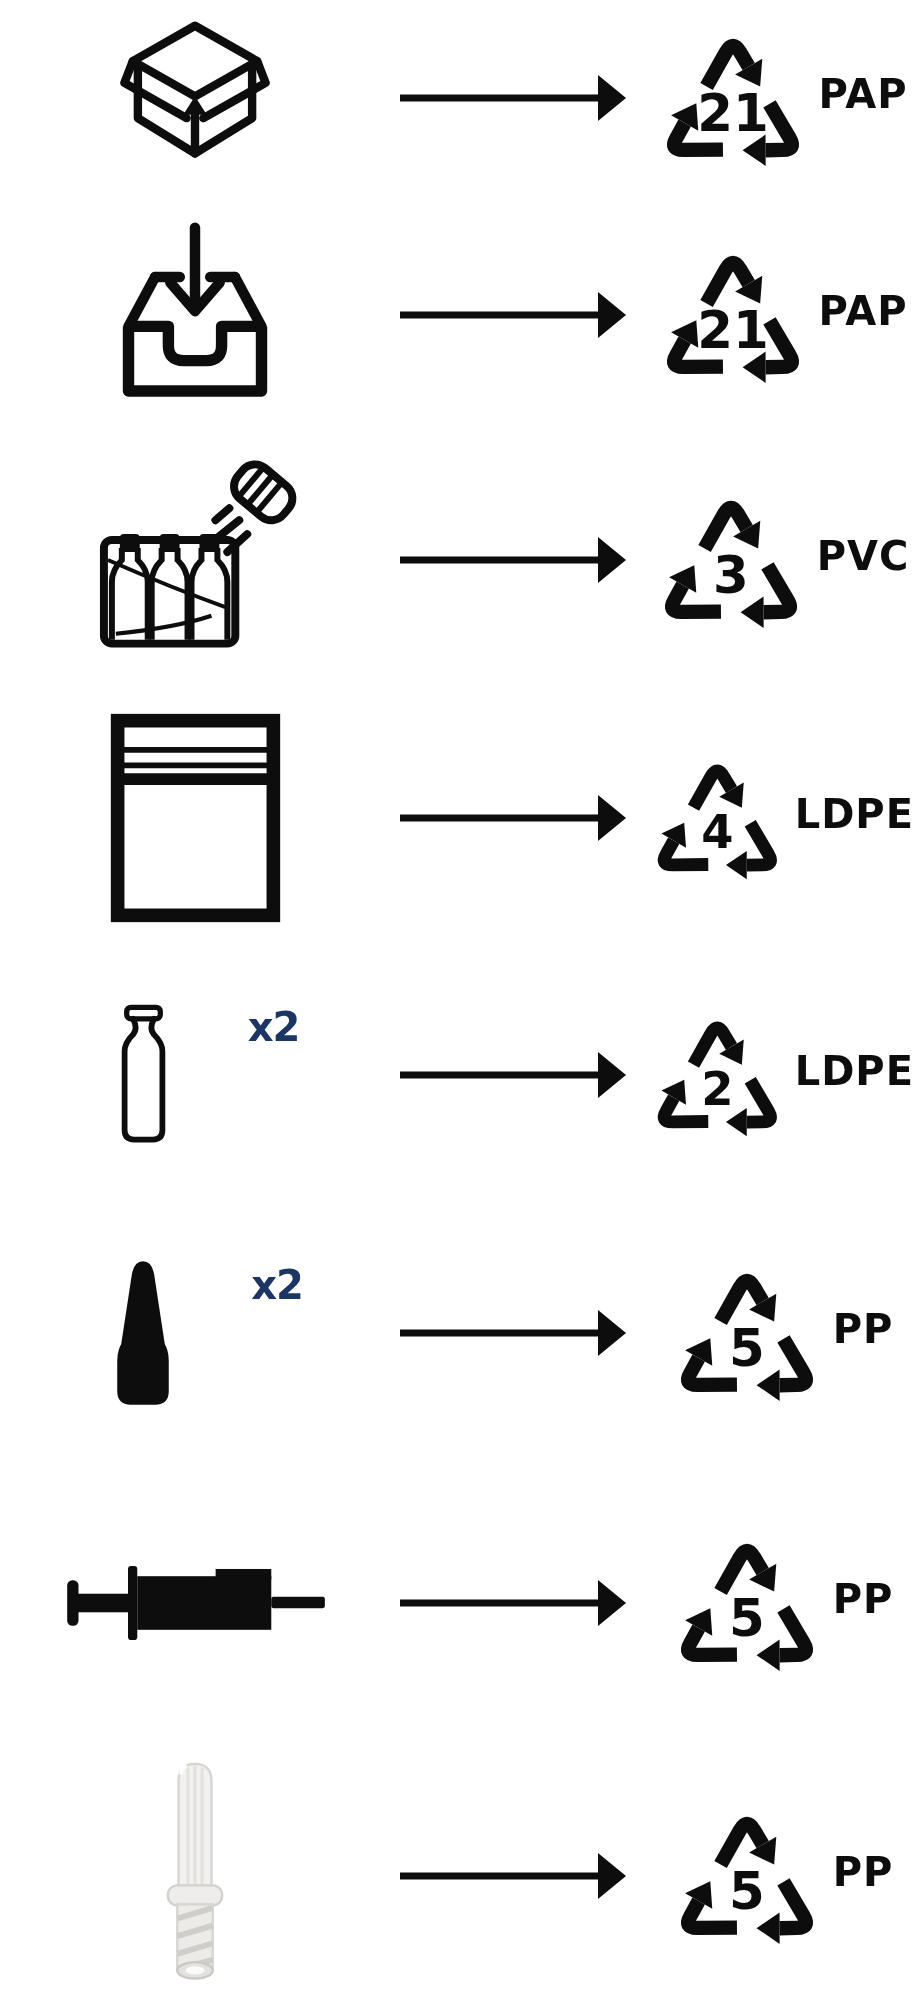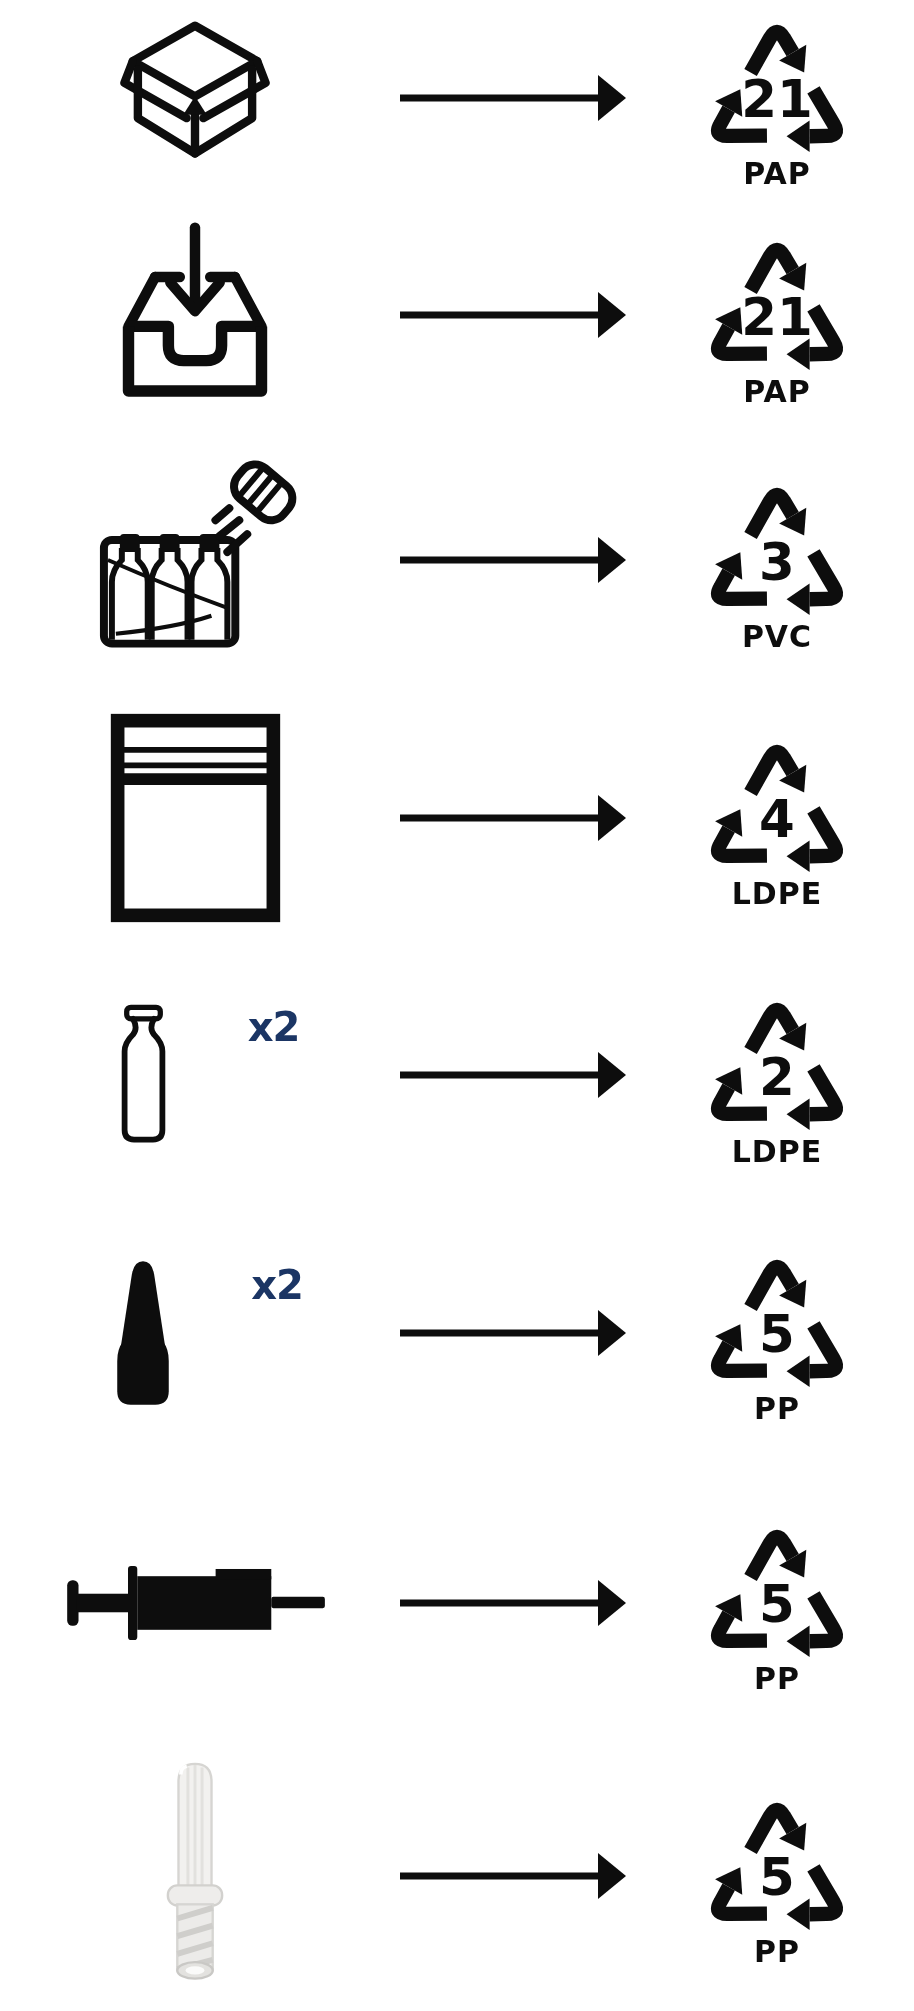--- a/index.html
+++ b/index.html
@@ -9,23 +9,23 @@
   .row:nth-child(1){height:195px;}
   .row:nth-child(2){height:240px;}
   .row:nth-child(3){height:250px;}
   .row:nth-child(4){height:265px;}
   .row:nth-child(5){height:250px;}
   .row:nth-child(6){height:265px;}
   .row:nth-child(7){height:275px;}
   .row:nth-child(8){height:271px;}
   .item-cell{display:flex;justify-content:center;align-items:center;}
   .arrow-cell{display:flex;justify-content:flex-start;align-items:center;padding-left:8px;}
-  .symbol-cell{display:flex;flex-direction:column;align-items:center;justify-content:center;}
+  .symbol-cell{display:flex;flex-direction:row;align-items:center;justify-content:center;}
   .qty{font-size:40px;font-weight:800;color:var(--accent,#1b3564);margin-left:52px;transform:translateY(-48px);letter-spacing:-1px;}
-  .acronym{font-size:30px;font-weight:800;color:#0d0d0d;letter-spacing:1px;margin-top:-8px;text-align:center;}
+  .acronym{font-size:40px;font-weight:800;color:#0d0d0d;letter-spacing:1px;margin-top:-8px;text-align:center;}
   .code-num{font-family:"DejaVu Sans","Liberation Sans",sans-serif;font-weight:bold;}
   svg{display:block;}
 </style>
 </head>
 <body>
 
 <svg width="0" height="0" style="position:absolute" aria-hidden="true">
   <defs>
     <g id="loop-arm">
       <path d="M41.5,47.9 L55,24 Q60,15 65,24 L71,34" fill="none" stroke="#0d0d0d" stroke-width="10"></path>

